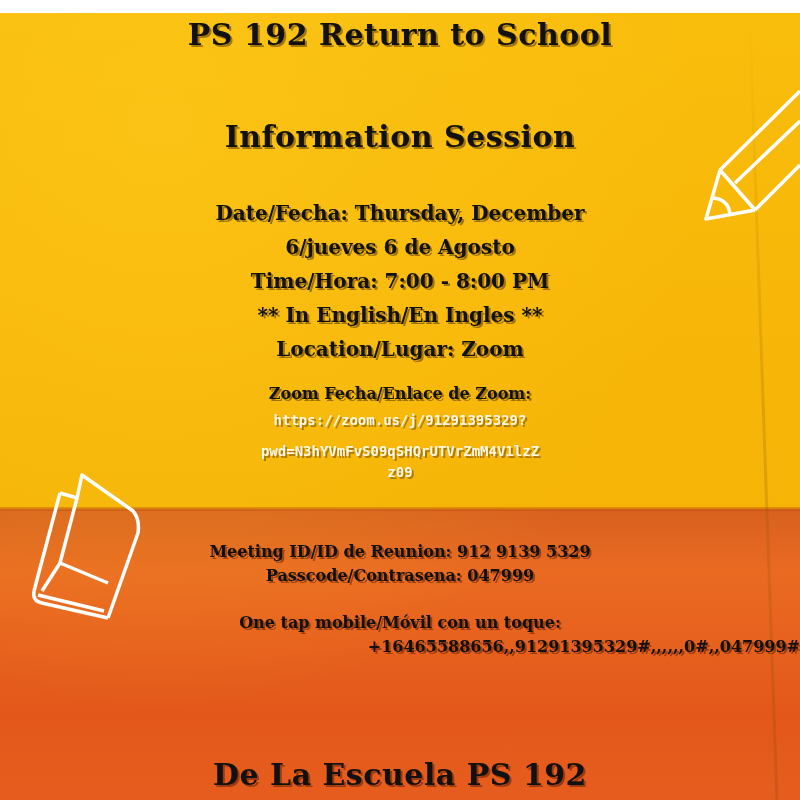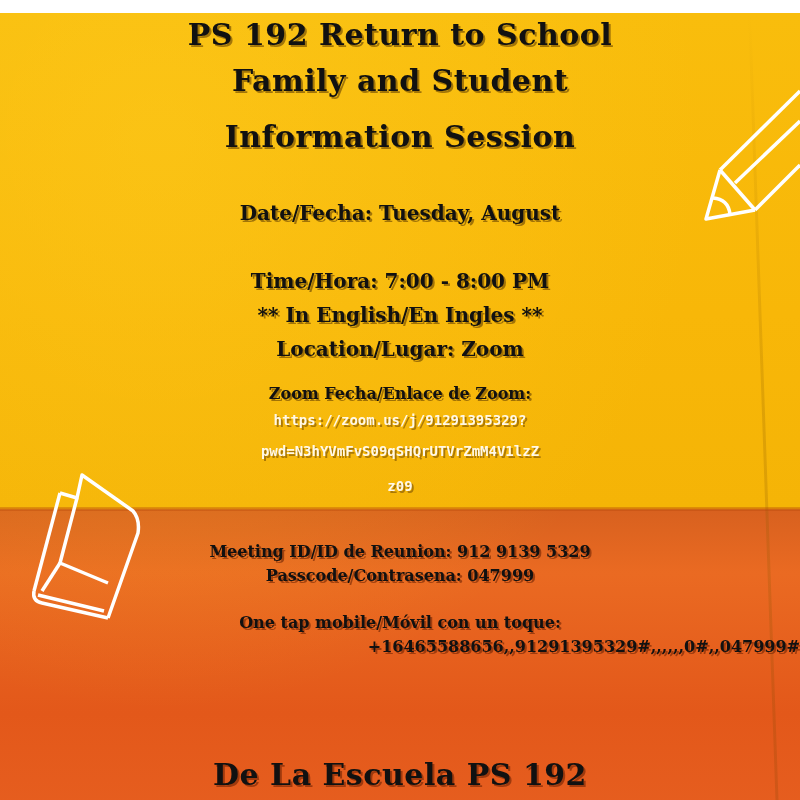--- a/index.html
+++ b/index.html
@@ -32,32 +32,32 @@
     .icon { position: absolute; }
   </style>
 </head>
 <body>
 
 <div class="poster">
   <div class="crease"></div>
   <div class="band-edge"></div>
 
   <div class="t title" style="top:4px;">PS 192 Return to School</div>
-  <div class="t title" style="top:50px;">Family and Student</div>
   <div class="t title" style="top:106px;">Information Session</div>
 
-  <div class="t info" style="top:188px;">Date/Fecha: Tuesday, August</div>
+  <div class="t info" style="top:188px;">Date/Fecha: Thursday, December</div>
+  <div class="t info" style="top:222px;">6/jueves 6 de Agosto</div>
   <div class="t info" style="top:256px;">Time/Hora: 7:00 - 8:00 PM</div>
   <div class="t info" style="top:290px;">** In English/En Ingles **</div>
   <div class="t info" style="top:324px;">Location/Lugar: Zoom</div>
 
   <div class="t small" style="top:371px;">Zoom Fecha/Enlace de Zoom:</div>
   <div class="t link" style="top:399px;">https://zoom.us/j/91291395329?</div>
   <div class="t link" style="top:430px;">pwd=N3hYVmFvS09qSHQrUTVrZmM4V1lzZ</div>
-  <div class="t link" style="top:465px;">z09</div>
+  <div class="t link" style="top:451px;">z09</div>
 
   <div class="t small orange" style="top:529px;">Meeting ID/ID de Reunion: 912 9139 5329</div>
   <div class="t small orange" style="top:553px;">Passcode/Contrasena: 047999</div>
   <div class="t small orange" style="top:600px;">One tap mobile/Móvil con un toque:</div>
   <div class="t small orange" style="top:624px;text-align:right;">+16465588656,,91291395329#,,,,,,0#,,047999#</div>
 
   <div class="t title orange" style="top:744px;">De La Escuela PS 192</div>
 
   <svg class="icon" style="left:680px; top:60px;" width="120" height="150" viewBox="0 0 120 150" fill="none" stroke="#ffffff" stroke-width="3.5" stroke-linejoin="round">
     <path d="M40 97 L120 18"></path>

